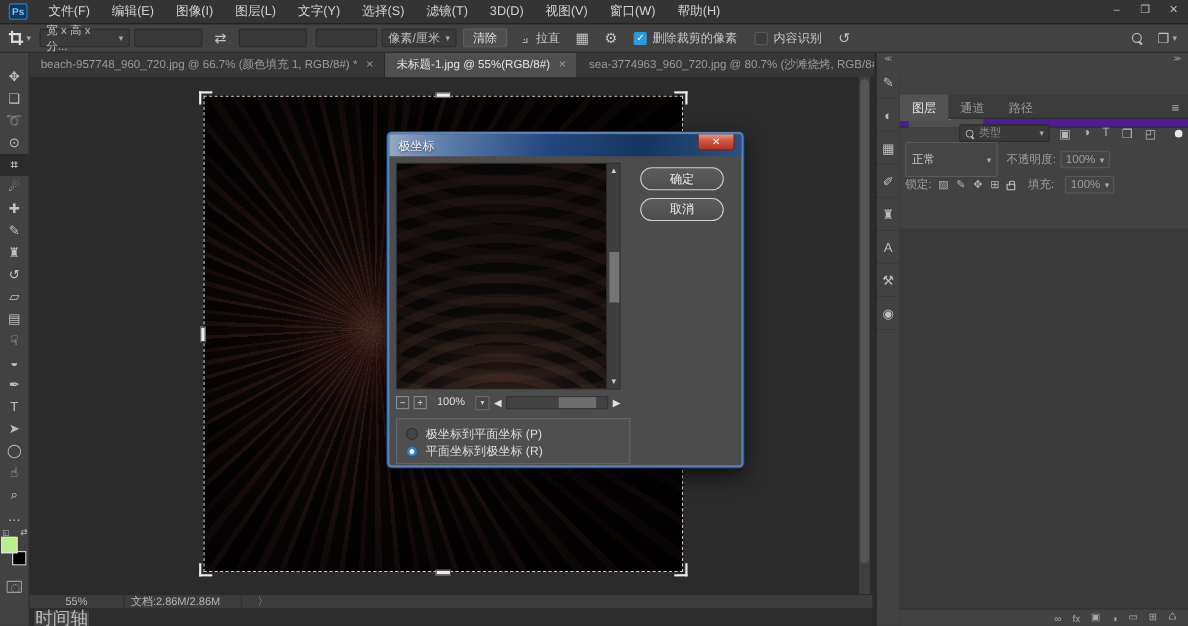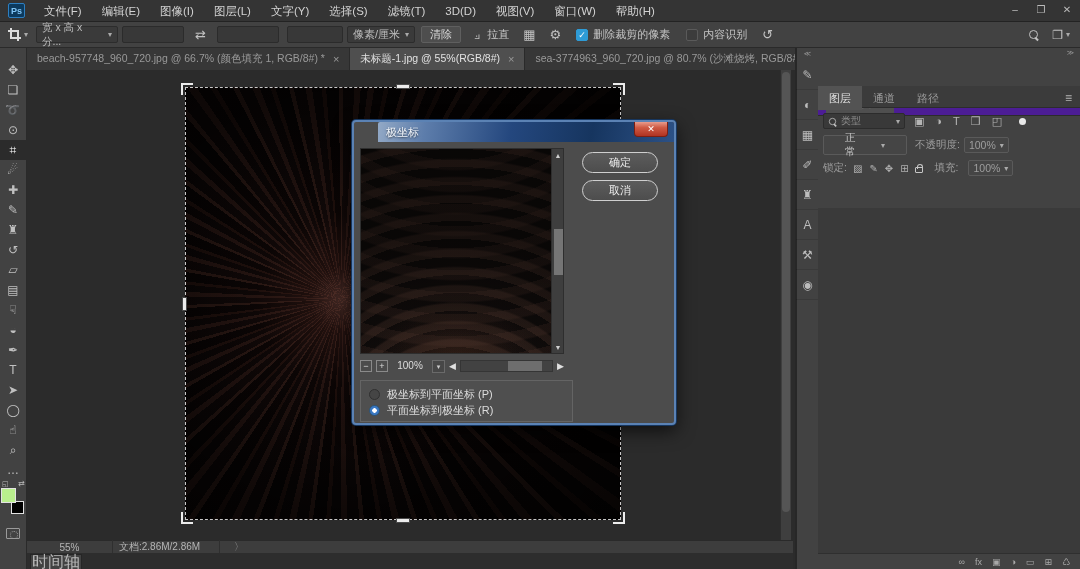--- a/index.html
+++ b/index.html
@@ -89,46 +89,46 @@
 
   
   .rightpanel { position:absolute; left:818px; top:48px; width:262px; height:521px; background:#424242; z-index:20; }
   .panel-collapse { position:absolute; right:6px; top:1px; font-size:7px; color:#9a9a9a; }
   .brush-header { position:absolute; left:0; top:10px; width:262px; height:26px; background:#4c1d95; border-bottom:1px solid #2c2c2c;margin-top:32px; }
   .brush-tab { position:absolute; left:8px; top:0; height:26px; padding:0 12px; background:#4f4f4f; color:#d6d6d6; font-size:11px; display:flex; align-items:center; }
   .hamburger { position:absolute; right:8px; top:6px; font-size:12px; color:#b5b5b5; }
   .panel-tabs { position:absolute; left:0; top:38px; width:262px; height:22px; background:#3b3b3b; border-bottom:1px solid #2c2c2c; display:flex; }
   .panel-tab { height:24px; padding:0 11px; font-size:11px; color:#9a9a9a; display:flex; align-items:center; }
   .panel-tab.active { background:#535353; color:#e0e0e0; }
-  .filter-row { position:absolute; left:0; top:62px; width:262px; height:22px; display:flex; align-items:center; padding:0 5px; gap:9px; }
+  .filter-row { position:absolute; left:0; top:62px; width:262px; height:22px; display:flex; align-items:center; padding:0 5px; gap:9px;justify-content:flex-end; }
   .search-box { width:82px; height:16px; background:#393939; border:1px solid #2c2c2c; border-radius:2px; display:flex; align-items:center; gap:4px; padding:0 4px; color:#8a8a8a; font-size:10px; }
   .filter-ic { font-size:11px; color:#b5b5b5; }
   .filter-toggle { width:7px; height:7px; border-radius:50%; background:#e8e8e8; margin-left:8px; }
   .blend-row { position:absolute; left:0; top:87px; width:262px; height:20px; display:flex; align-items:center; padding:0 5px; font-size:10.5px; color:#9e9e9e; }
-  .blend-select { width:84px; height:20px; background:#454545; border:1px solid #5a5a5a; border-radius:2px; display:flex; align-items:center; justify-content:space-between; padding:0 21px; color:#c6c6c6;gap:20px; }
+  .blend-select { width:84px; height:32px; background:#454545; border:1px solid #5a5a5a; border-radius:2px; display:flex; align-items:center; justify-content:space-between; padding:0 5px; color:#c6c6c6;gap:20px; }
   .val-box { height:16px; background:#454545; border:1px solid #5a5a5a; border-radius:2px; display:flex; align-items:center; gap:4px; padding:0 4px; color:#9e9e9e; margin-left:4px; }
   .lock-row { position:absolute; left:0; top:110px; width:262px; height:20px; display:flex; align-items:center; padding:0 5px; gap:6px; font-size:10.5px; color:#9e9e9e; }
   .lock-ic { font-size:10px; color:#b0b0b0; }
   .padlock { position:relative; width:8px; height:6px; background:none; border:1px solid #c6c6c6; border-radius:1px; margin-top:4px; display:inline-block; }
   .padlock::before { content:""; position:absolute; left:1px; top:-4px; width:4px; height:4px; border:1px solid #c6c6c6; border-bottom:none; border-radius:3px 3px 0 0; }
   .layer-row { position:absolute; left:0; top:132px; width:262px; height:28px; background:#5d5d5d; display:flex; align-items:center; }
   .eye-cell { width:26px; display:flex; justify-content:center; }
   .eye { position:relative; width:12px; height:8px; border:1px solid #d8d8d8; border-radius:50%; }
   .eye::after { content:""; position:absolute; left:3.5px; top:1.5px; width:3px; height:3px; border-radius:50%; background:#d8d8d8; }
   .layer-thumb { width:26px; height:26px; border:1px solid #333; background:
       radial-gradient(circle at 50% 52%, #ffb184 0%, #c4543a 10%, #6e2a1e 24%, #2a100b 46%, #000 72%); }
   .layer-name { margin-left:8px; font-size:11px; color:#e6e6e6; flex:1; }
   .layer-lock { margin-right:10px; }
   .layer-empty { position:absolute; left:0; top:160px; width:262px; height:345px; background:#3a3a3a; }
   .panel-bottom { position:absolute; left:0; top:505px; width:262px; height:16px; background:#424242; border-top:1px solid #2f2f2f; display:flex; align-items:center; justify-content:flex-end; gap:10px; padding-right:10px; }
   .pb-icon { font-size:9px; color:#a8a8a8; }
 
   
   .dialog { position:absolute; left:352px; top:120px; width:324px; height:305px; z-index:50; border:2px solid #5b82b4; border-radius:4px; box-shadow:0 0 0 1px #16365f, 0 6px 18px rgba(0,0,0,.65); background:#4c4c4c; }
-  .dlg-title { position:relative; height:20px; background:linear-gradient(100deg,#93a9c6 0%,#5d7dab 16%,#24477e 45%,#16355f 72%,#2c5186 100%); border-radius:2px 2px 0 0; display:flex; align-items:center;margin-left:24px; }
+  .dlg-title { position:relative; height:20px; background:linear-gradient(100deg,#93a9c6 0%,#5d7dab 16%,#24477e 45%,#16355f 72%,#2c5186 100%); border-radius:2px 2px 0 0; display:flex; align-items:center; }
   .dlg-title-text { margin-left:8px; font-size:11px; color:#f0f4fa; text-shadow:0 1px 2px rgba(0,0,0,.6); }
   .dlg-close { position:absolute; right:6px; top:0; width:34px; height:15px; background:linear-gradient(#e89c8c 0%,#cf5a44 40%,#b03322 100%); border:1px solid #7c1f12; border-top:none; border-radius:0 0 4px 4px; color:#fff; font-size:9px; display:flex; align-items:center; justify-content:center; }
   .dlg-preview { position:absolute; left:6px; top:26px; width:204px; height:206px; border:1px solid #2e2e2e; background:#444; }
   .preview-image { position:absolute; left:0; top:0; width:190px; height:204px; background:
       radial-gradient(circle at 50% 215%, rgba(0,0,0,0) 55%, rgba(0,0,0,.4) 78%),
       repeating-radial-gradient(circle at 50% 150%, rgba(82,56,46,.32) 0 7px, rgba(12,8,8,.04) 9px 18px),
       repeating-radial-gradient(circle at 50% -70%, rgba(66,44,37,.30) 0 9px, rgba(10,7,7,.04) 11px 22px),
       radial-gradient(ellipse 60% 45% at 50% 108%, #382319 0%, #1c1310 45%, rgba(0,0,0,0) 75%);
       background-color:#0f0b0a; }
   .pv-scroll { position:absolute; right:0; top:0; width:12px; height:204px; background:#3e3e3e; border-left:1px solid #2e2e2e; }

